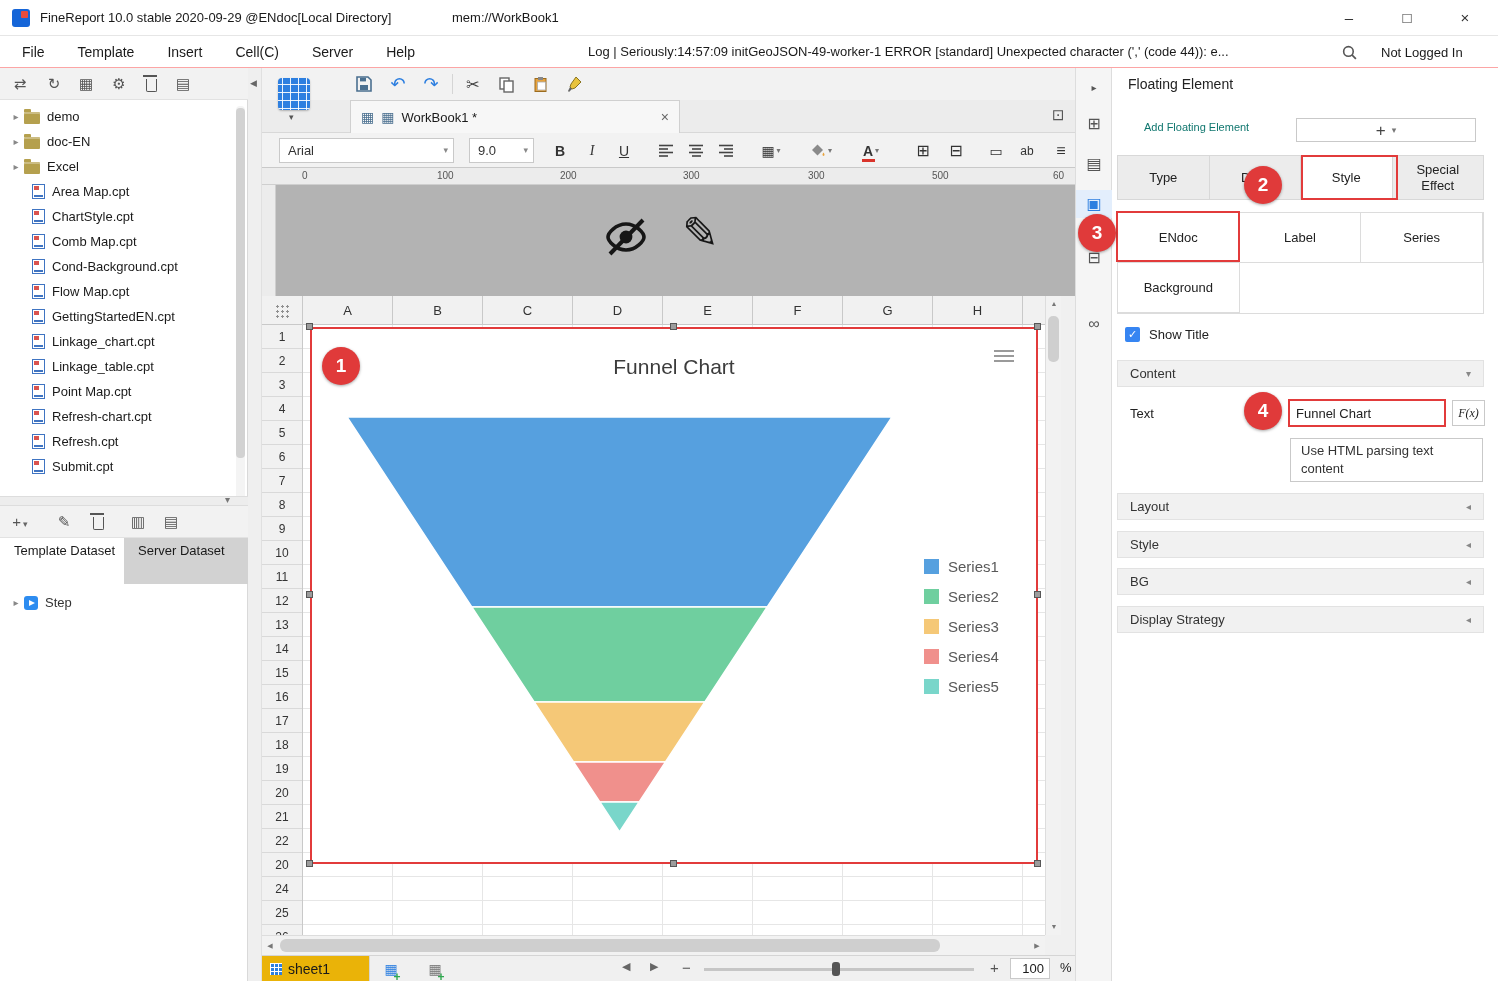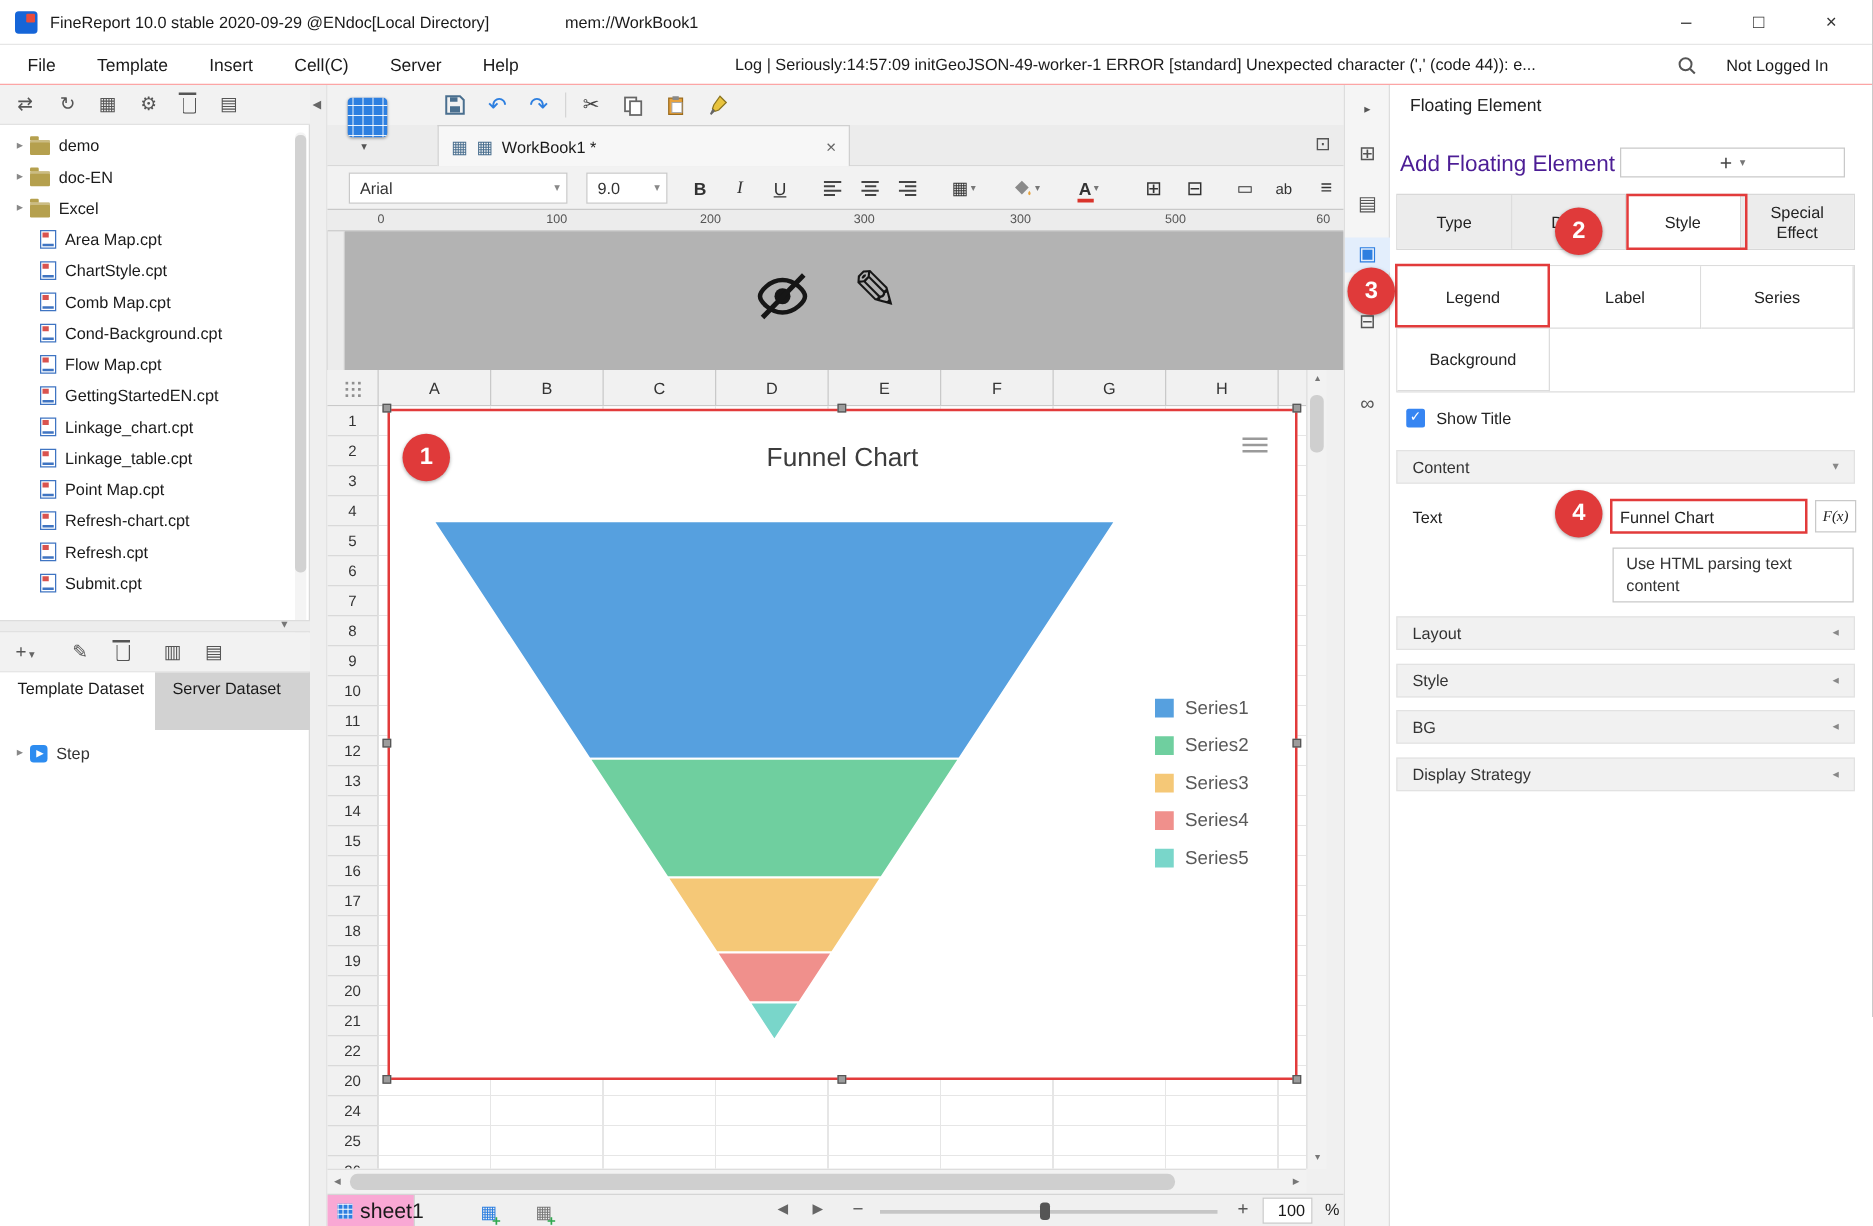--- a/index.html
+++ b/index.html
@@ -120,21 +120,21 @@
 .vs-btn{position:absolute;left:0;width:16px;height:16px;text-align:center;line-height:16px;font-size:7px;color:#777}
 .vs-up{top:0}.vs-down{bottom:0}
 .vs-thumb{position:absolute;left:2px;top:20px;width:11px;height:46px;background:#cfcfcf;border-radius:5px}
 .hscroll{position:absolute;left:14px;top:867px;width:783px;height:20px;background:#f2f2f2;border-top:1px solid #ddd}
 .hs-btn{position:absolute;top:0;width:16px;height:20px;text-align:center;line-height:20px;font-size:7px;color:#777}
 .hs-left{left:0}.hs-right{right:0}
 .hs-thumb{position:absolute;left:18px;top:3px;width:660px;height:13px;background:#cfcfcf;border-radius:6px}
 
 
 .sheetbar{position:absolute;left:14px;top:887px;width:813px;height:26px;background:#f0f0f0;border-top:1px solid #d5d5d5}
-.sheet-tab{position:absolute;left:0;top:0;width:70px;height:26px;background:#f9a8d4;border-right:1px solid #d5d5d5;display:flex;align-items:center;gap:6px;padding-left:8px;font-size:17px;color:#1a1a1a}
+.sheet-tab{position:absolute;left:0;top:0;width:108px;height:26px;background:#eab308;border-right:1px solid #d5d5d5;display:flex;align-items:center;gap:6px;padding-left:8px;font-size:14px;color:#1a1a1a}
 .sheet-tab-icon{width:12px;height:12px;flex:none;background-color:#2D7FE0;background-image:linear-gradient(#fff 1px,transparent 1px),linear-gradient(90deg,#fff 1px,transparent 1px);background-size:4px 4px}
 .sb-add{position:absolute;top:2px;width:26px;height:22px;text-align:center;line-height:22px;font-size:14px}
 .sba1{left:116px;color:#2D7FE0}.sba2{left:160px;color:#777}
 .green-plus{position:absolute;margin-left:-4px;margin-top:8px;color:#2FA84F;font-size:12px;font-weight:bold}
 .sb-nav{position:absolute;top:4px;font-size:11px;color:#666}
 .nav1{left:360px}.nav2{left:388px}
 .zoom-minus{position:absolute;left:420px;top:3px;font-size:15px;color:#555}
 .zoom-track{position:absolute;left:442px;top:12px;width:270px;height:3px;background:#c6c6c6}
 .zoom-thumb{position:absolute;left:570px;top:6px;width:8px;height:14px;background:#555;border-radius:3px}
 .zoom-plus{position:absolute;left:728px;top:3px;font-size:15px;color:#555}
@@ -142,21 +142,21 @@
 .zoom-pct{position:absolute;left:798px;top:4px;font-size:13px;color:#1a1a1a}
 
 
 .right-strip{position:absolute;left:1075px;top:68px;width:37px;height:913px;background:#f5f5f5;border-left:1px solid #ddd;border-right:1px solid #ddd}
 .rs-icon{position:absolute;left:0;width:36px;height:28px;text-align:center;line-height:28px;color:#555;font-size:16px}
 .rs1{top:6px;font-size:10px}.rs2{top:42px}.rs3{top:82px}.rs4{top:122px;color:#2D7FE0;background:#e3eefc}.rs5{top:176px}.rs6{top:242px}
 
 
 .right-panel{position:absolute;left:1112px;top:68px;width:386px;height:913px;background:#fff}
 .rp-title{position:absolute;left:16px;top:8px;font-size:14px;color:#222}
-.add-label{position:absolute;left:8px;top:53px;font-size:18px;color:#4c1d95}
+.add-label{position:absolute;left:32px;top:53px;font-size:11px;color:#0f766e}
 .add-btn{position:absolute;left:184px;top:50px;width:180px;height:24px;background:#fff;border:1px solid #c9c9c9;display:flex;align-items:center;justify-content:center;gap:6px}
 .add-plus{font-size:17px;color:#444;line-height:1}
 .add-caret{font-size:9px;color:#777}
 .rp-tabs{position:absolute;left:5px;top:87px;width:367px;height:45px;display:flex;border:1px solid #d8d8d8}
 .rp-tab{flex:1;display:flex;align-items:center;justify-content:center;text-align:center;font-size:13px;background:#ececec;border-right:1px solid #d8d8d8;color:#222;line-height:16px;padding:0 6px}
 .rp-tab:last-child{border-right:none}
 .rp-tab.active{background:#fff}
 .rp-grid{position:absolute;left:5px;top:144px;width:367px;display:grid;grid-template-columns:1fr 1fr 1fr;grid-auto-rows:50px;border:1px solid #dcdcdc}
 .rp-cell{display:flex;align-items:center;justify-content:center;font-size:13px;border-right:1px solid #dcdcdc;border-bottom:1px solid #dcdcdc;background:#fff;color:#222}
 .rp-cell.active{background:#3685F2;color:#fff}
@@ -598,21 +598,21 @@
       <span class="add-plus">+</span>
       <span class="add-caret">▾</span>
     </div>
     <div class="rp-tabs">
         <div class="rp-tab">Type</div>
         <div class="rp-tab">Data</div>
         <div class="rp-tab active">Style</div>
         <div class="rp-tab">Special Effect</div>
       </div>
     <div class="r p-grid rp-grid">
-        <div class="rp-cell">Legend</div>
+        <div class="rp-cell">ENdoc</div>
         <div class="rp-cell">Label</div>
         <div class="rp-cell">Series</div>
         <div class="rp-cell">Background</div>
       </div>
     <div class="show-title">
       <span class="checkbox">✓</span>
       <span>Show Title</span>
     </div>
     <div class="sec-bar sec-content">
       <span>Content</span>

